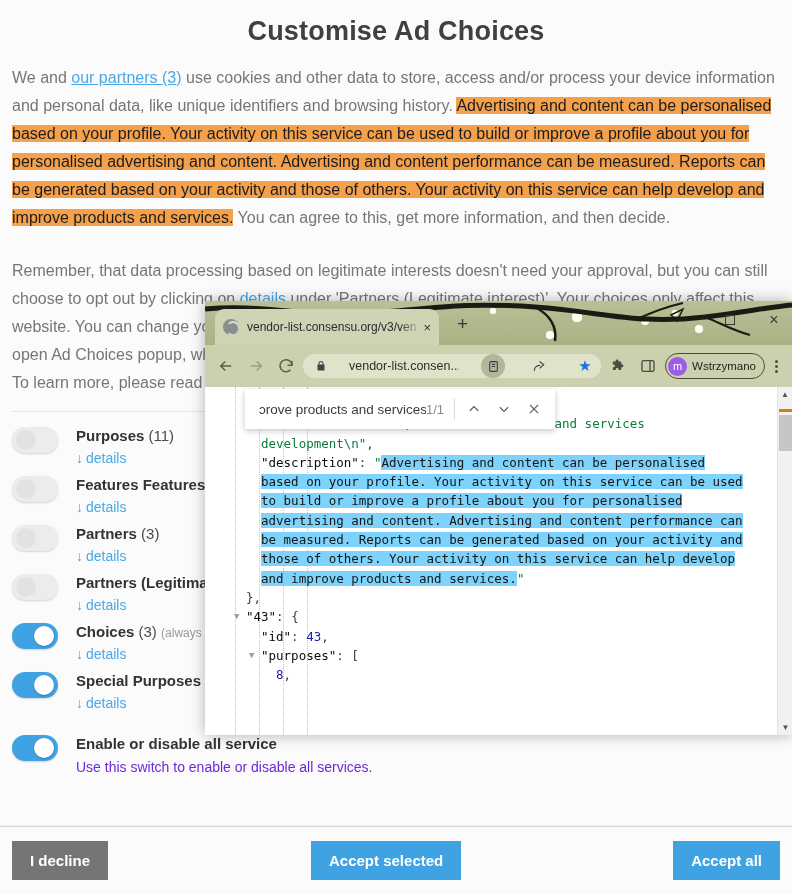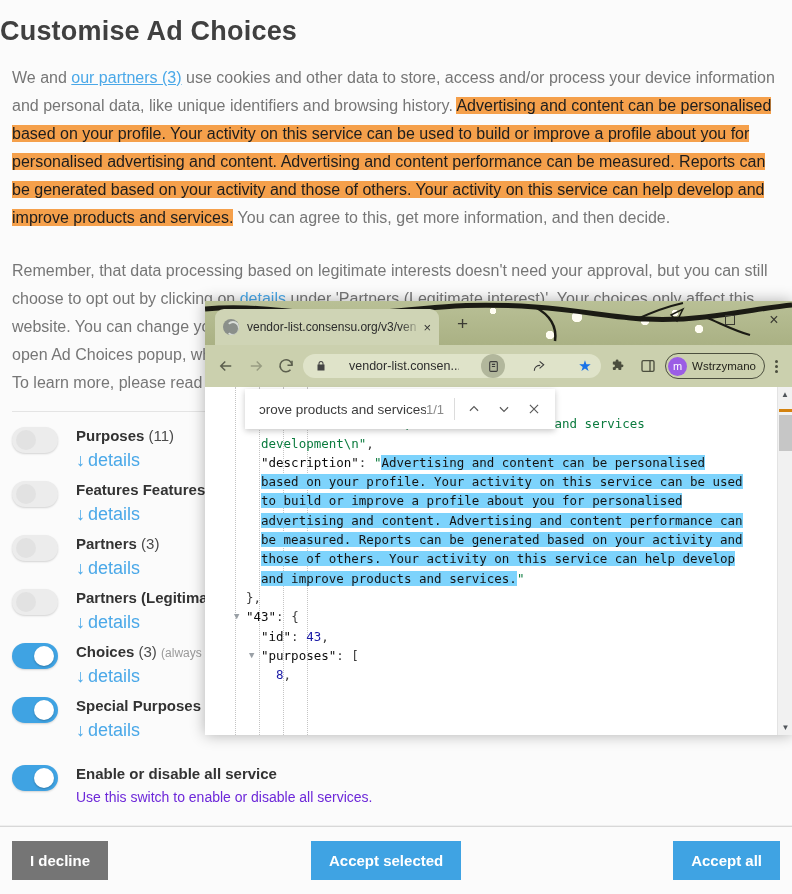--- a/index.html
+++ b/index.html
@@ -11,21 +11,21 @@
   }
   #root { position: relative; width: 792px; height: 894px; }
 
   
   .cmp {
     position: absolute; inset: 0;
     background: #fbfbfb;
     display: flex; flex-direction: column;
   }
   .cmp-title {
-    text-align: left;
+    text-align: center;
     font-size: 27px;
     font-weight: bold;
     color: #404040;
     letter-spacing: .2px;
     margin-top: 16px;
   }
   .cmp-body { padding: 0 12px; }
   .para {
     font-size: 16px;
     line-height: 28px;
@@ -52,21 +52,21 @@
     width: 20px; height: 20px; border-radius: 50%;
     background: #e2e2e2;
   }
   .switch.on { background: #3fa3e3; }
   .switch.on .knob { left: 22px; background: #ffffff; box-shadow: 0 1px 2px rgba(0,0,0,.25); }
   .tog-text { margin-left: 18px; }
   .tog-label { font-size: 15px; color: #333; font-weight: bold; line-height: 20px;
                 margin-top: 2px; white-space: nowrap; }
   .tog-label .cnt { font-weight: normal; color: #4a4a4a; }
   .tog-label .note { font-weight: normal; color: #9a9a9a; font-size: 12px; }
-  .details { font-size: 18px; color: #4aa8e8; margin-top: 3px; white-space: nowrap; }
+  .details { font-size: 14px; color: #4aa8e8; margin-top: 3px; white-space: nowrap; }
   .details .arr { margin-right: 3px; }
 
   .allrow { padding: 14px 12px 0 12px; display: flex; align-items: flex-start; }
   .all-sub { font-size: 14px; color: #6d28d9; margin-top: 5px; }
 
   .cmp-divider { height: 2px; background: #d8d8d8; margin-top: 18px;
                  border-top: 1px solid #efefef; }
   .cmp-actions {
     display: flex; align-items: center; padding: 14px 12px;
     position: relative;

